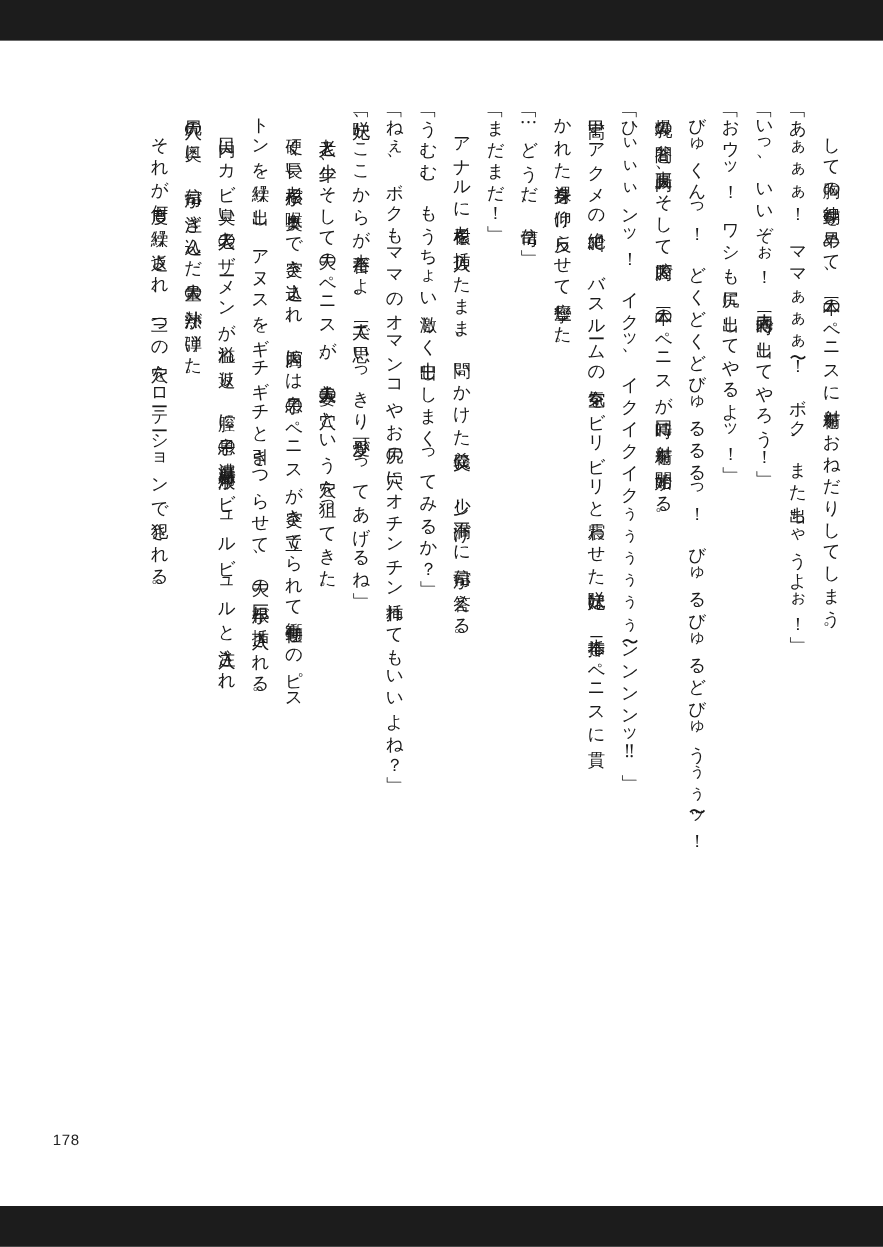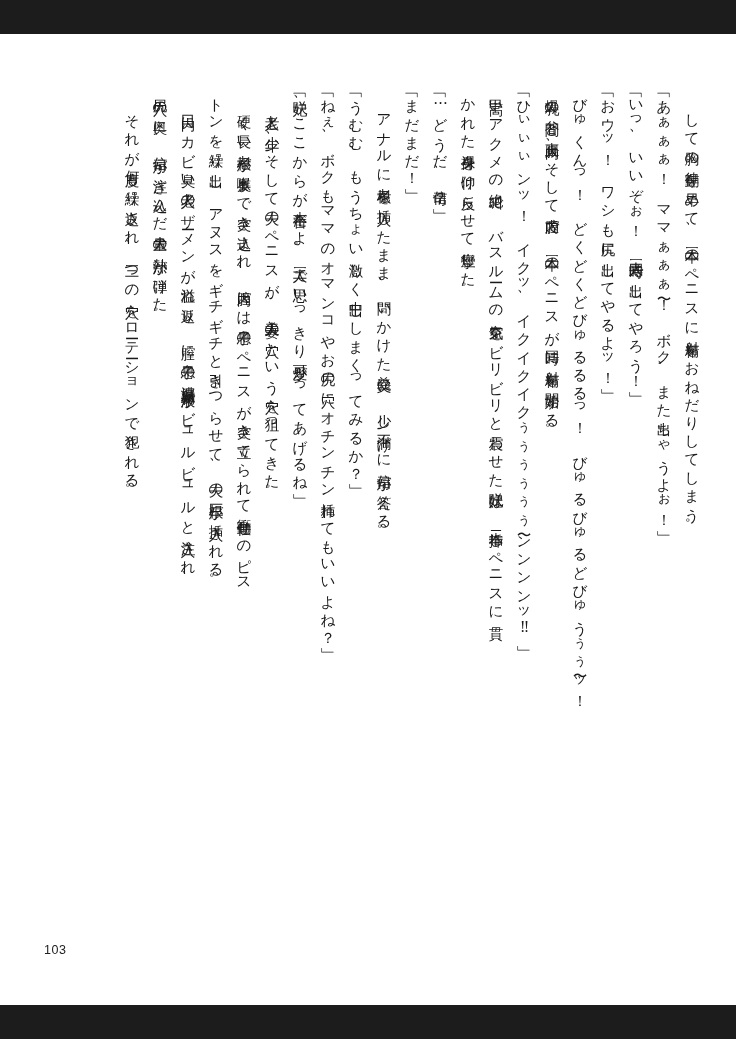--- a/index.html
+++ b/index.html
@@ -105,16 +105,16 @@
       <div class="vline">「ねぇ、ボクもママのオマンコやお尻の穴にオチンチン挿れてもいいよね？」</div>
       <div class="vline">「咲妃、ここからが本番だよ。三人で思いっきり可愛がってあげるね」</div>
       <div class="vline indent">老人と少年、そして夫のペニスが、美人妻の穴という穴を狙ってきた。</div>
       <div class="vline indent">硬く長い老根が喉奥まで突き込まれ、膣内には息子のペニスが突き立てられて衝動任せのピス</div>
       <div class="vline">トンを繰り出し、アヌスをギチギチと引きつらせて、夫の巨根が挿入される。</div>
       <div class="vline indent">口内にカビ臭い老人のザーメンが溢れ返り、膣に息子の濃厚射精液がビュルビュルと注入され、</div>
       <div class="vline">尻穴の奥に、信司が注ぎ込んだ大量の熱汁が弾けた。</div>
       <div class="vline indent">それが何度も繰り返され、三つの穴をローテーションで犯される。</div>
     </div>
 
-    <div class="page-number">103</div>
+    <div class="page-number">178</div>
   </div>
   <div class="band-bottom"></div>
 </div>
 
 </body></html>

